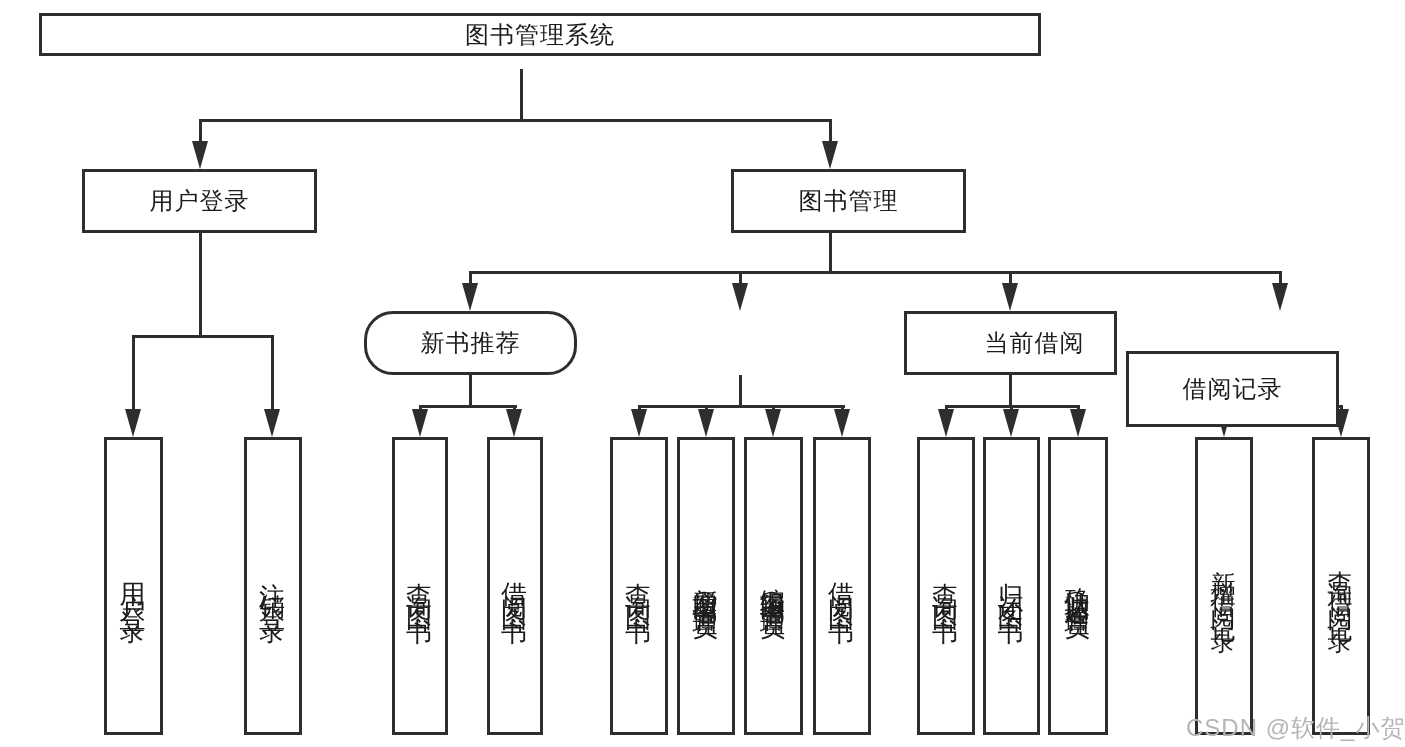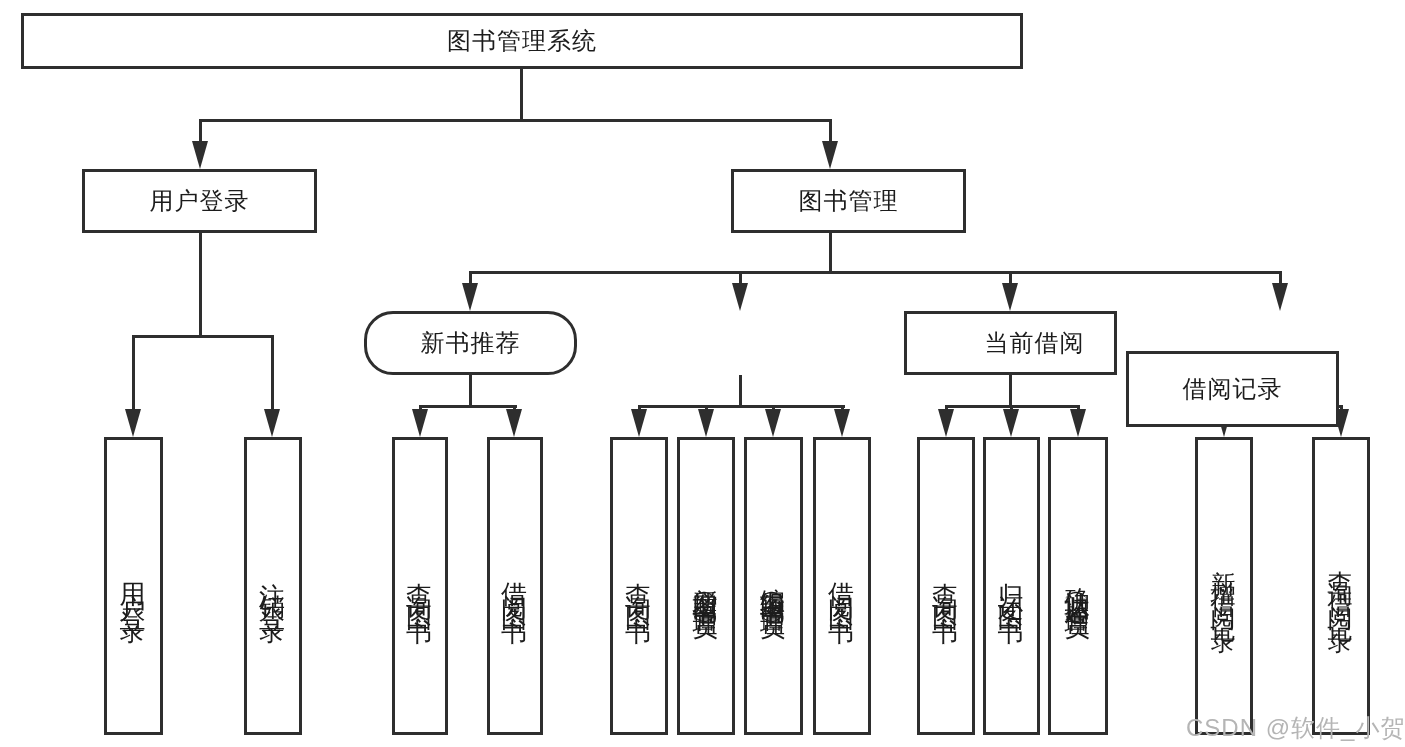--- a/index.html
+++ b/index.html
@@ -44,21 +44,21 @@
     letter-spacing:1px;
     z-index:5;
     white-space:nowrap;
   }
 </style>
 </head>
 <body>
 
 <div class="stage">
 
-  <div class="box hbox" style="left:21px;top:13px;width:1002px;height:56px;">
+  <div class="box hbox" style="left:39px;top:13px;width:1002px;height:43px;">
     <span>图书管理系统</span>
   </div>
 
   <div class="box hbox" style="left:82px;top:169px;width:235px;height:64px;">
     <span>用户登录</span>
   </div>
   <div class="box hbox" style="left:731px;top:169px;width:235px;height:64px;">
     <span>图书管理</span>
   </div>
 

